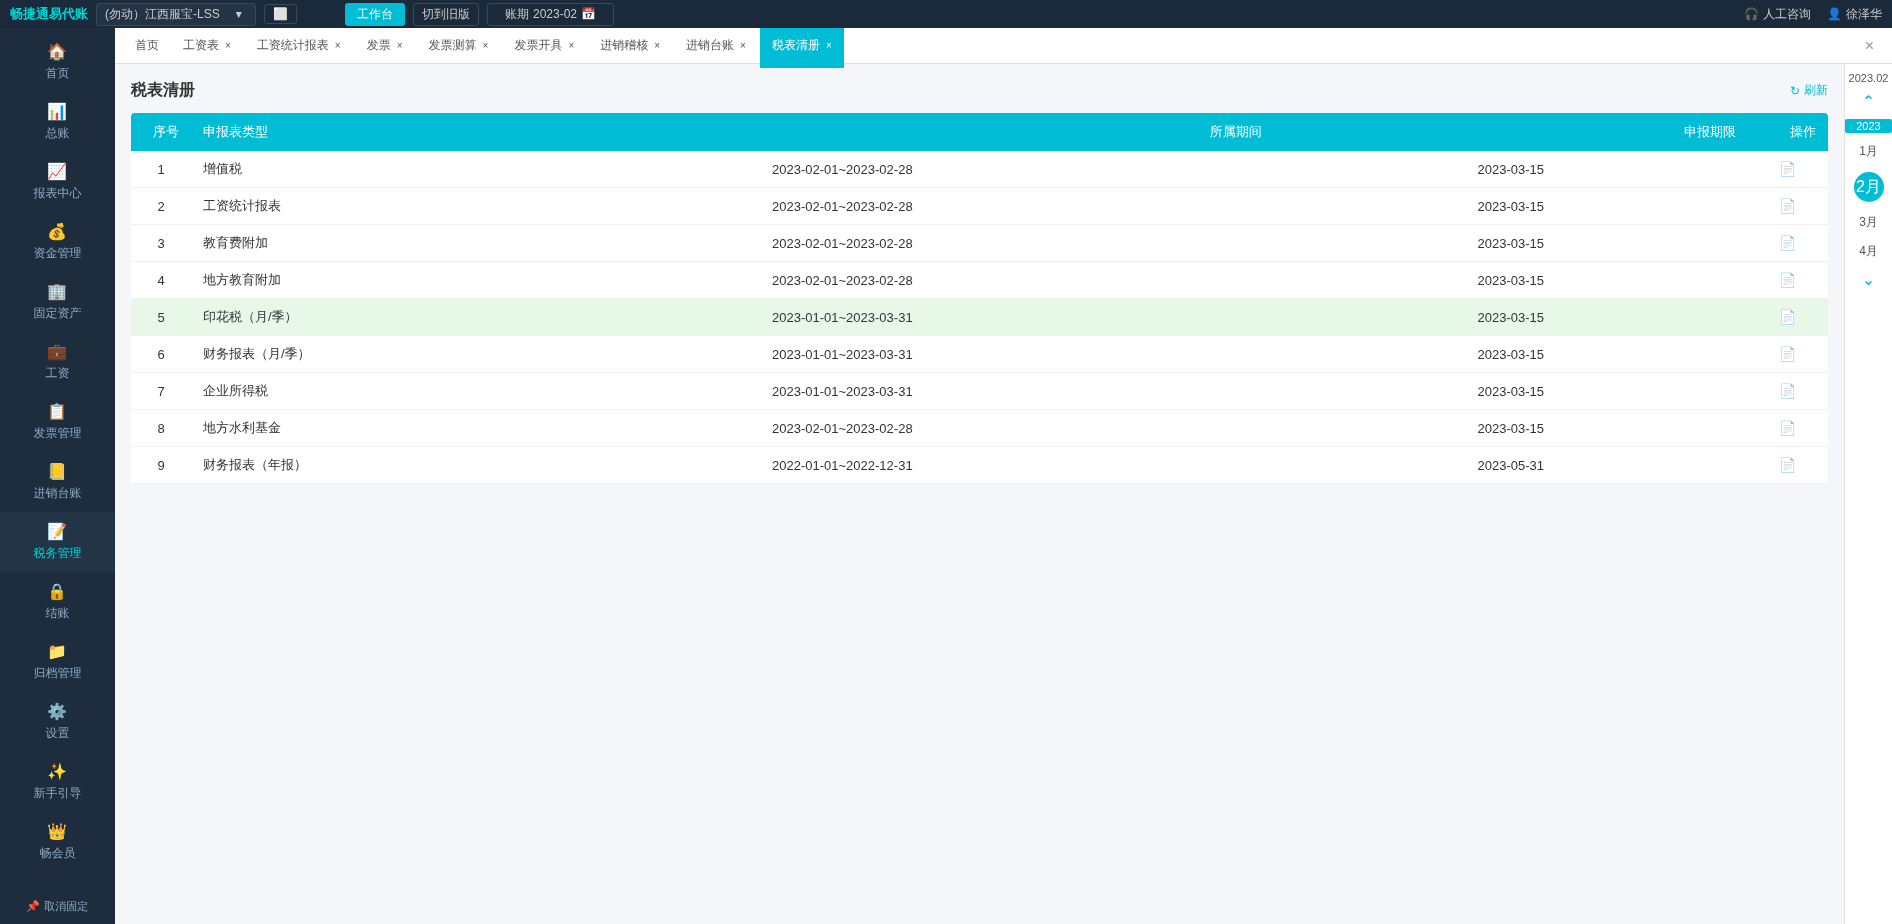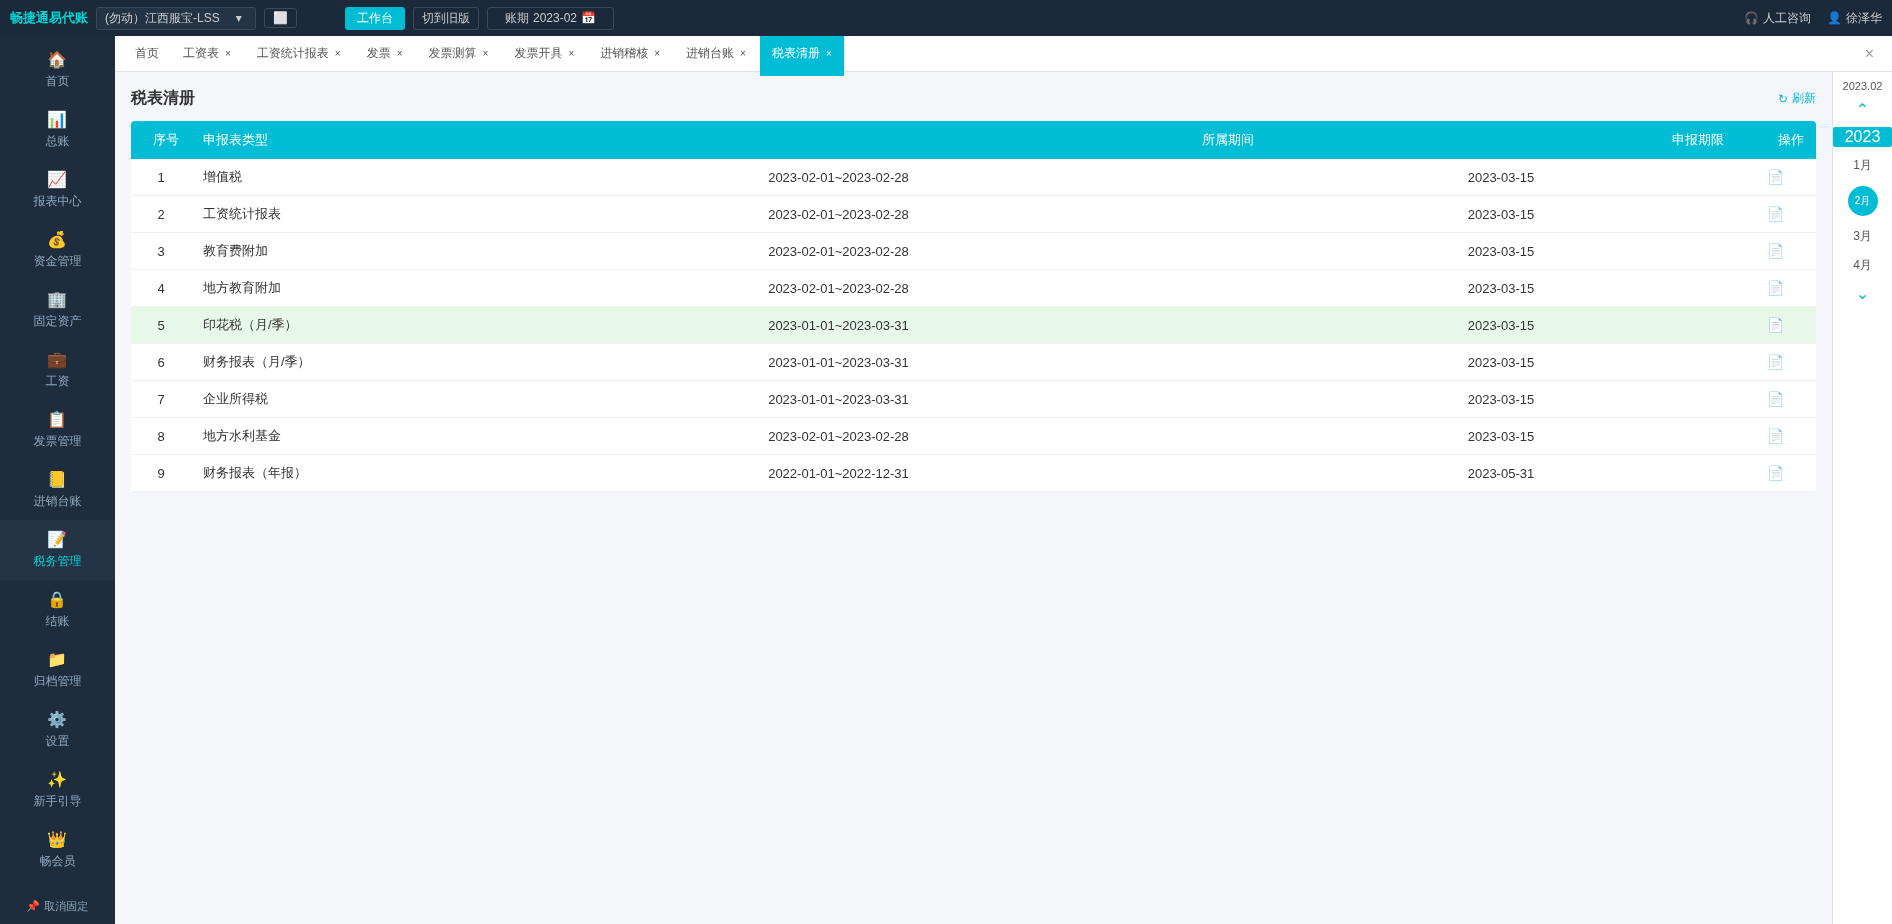--- a/index.html
+++ b/index.html
@@ -1,20 +1,20 @@
 <!DOCTYPE html>
 <html><head>
   <meta charset="utf-8">
   <style>
     * { box-sizing: border-box; margin: 0; padding: 0; }
     body { font-family: 'Microsoft YaHei', Arial, sans-serif; font-size: 13px; background: #f0f2f5; display: flex; flex-direction: column; height: 924px; overflow: hidden; }
 
     
     .top-bar {
-      height: 36px;
+      height: 28px;
       background: #1a2a3a;
       display: flex;
       align-items: center;
       padding: 0 10px;
       gap: 8px;
       flex-shrink: 0;
     }
     .top-bar-logo { color: #00d4d4; font-size: 13px; font-weight: bold; white-space: nowrap; }
     .company-selector {
       background: #243447;
@@ -163,21 +163,21 @@
     .data-table thead th { padding: 10px 12px; text-align: right; font-weight: normal; font-size: 13px; }
     .data-table thead th.left { text-align: left; }
     .data-table tbody tr { border-bottom: 1px solid #f0f0f0; }
     .data-table tbody tr.highlighted { background: #e8f8e8; }
     .data-table tbody td { padding: 9px 12px; font-size: 13px; color: #333; text-align: center; }
     .data-table tbody td.left { text-align: left; }
     .action-icon { color: #999; cursor: pointer; font-size: 14px; }
 
     
     .right-sidebar {
-      width: 60px;
+      width: 48px;
       background: white;
       border-left: 1px solid #e0e0e0;
       display: flex;
       flex-direction: column;
       align-items: center;
       padding: 4px 0;
       flex-shrink: 0;
       overflow-y: auto;
       position: relative;
     }
@@ -201,26 +201,26 @@
     .timeline-item.active-circle {
       background: #00bcd4;
       color: white;
       border-radius: 50%;
       width: 30px;
       height: 30px;
       display: flex;
       align-items: center;
       justify-content: center;
       margin: 3px auto;
-      font-size: 10px;
+      font-size: 16px;
     }
     .timeline-year-badge {
       background: #00bcd4;
       color: white;
-      font-size: 16px;
+      font-size: 11px;
       padding: 1px 4px;
       border-radius: 2px;
       margin: 2px auto;
       display: block;
       text-align: center;
     }
     .timeline-section { width: 100%; text-align: center; }
     .timeline-nav-up, .timeline-nav-down {
       color: #00bcd4;
       cursor: pointer;

